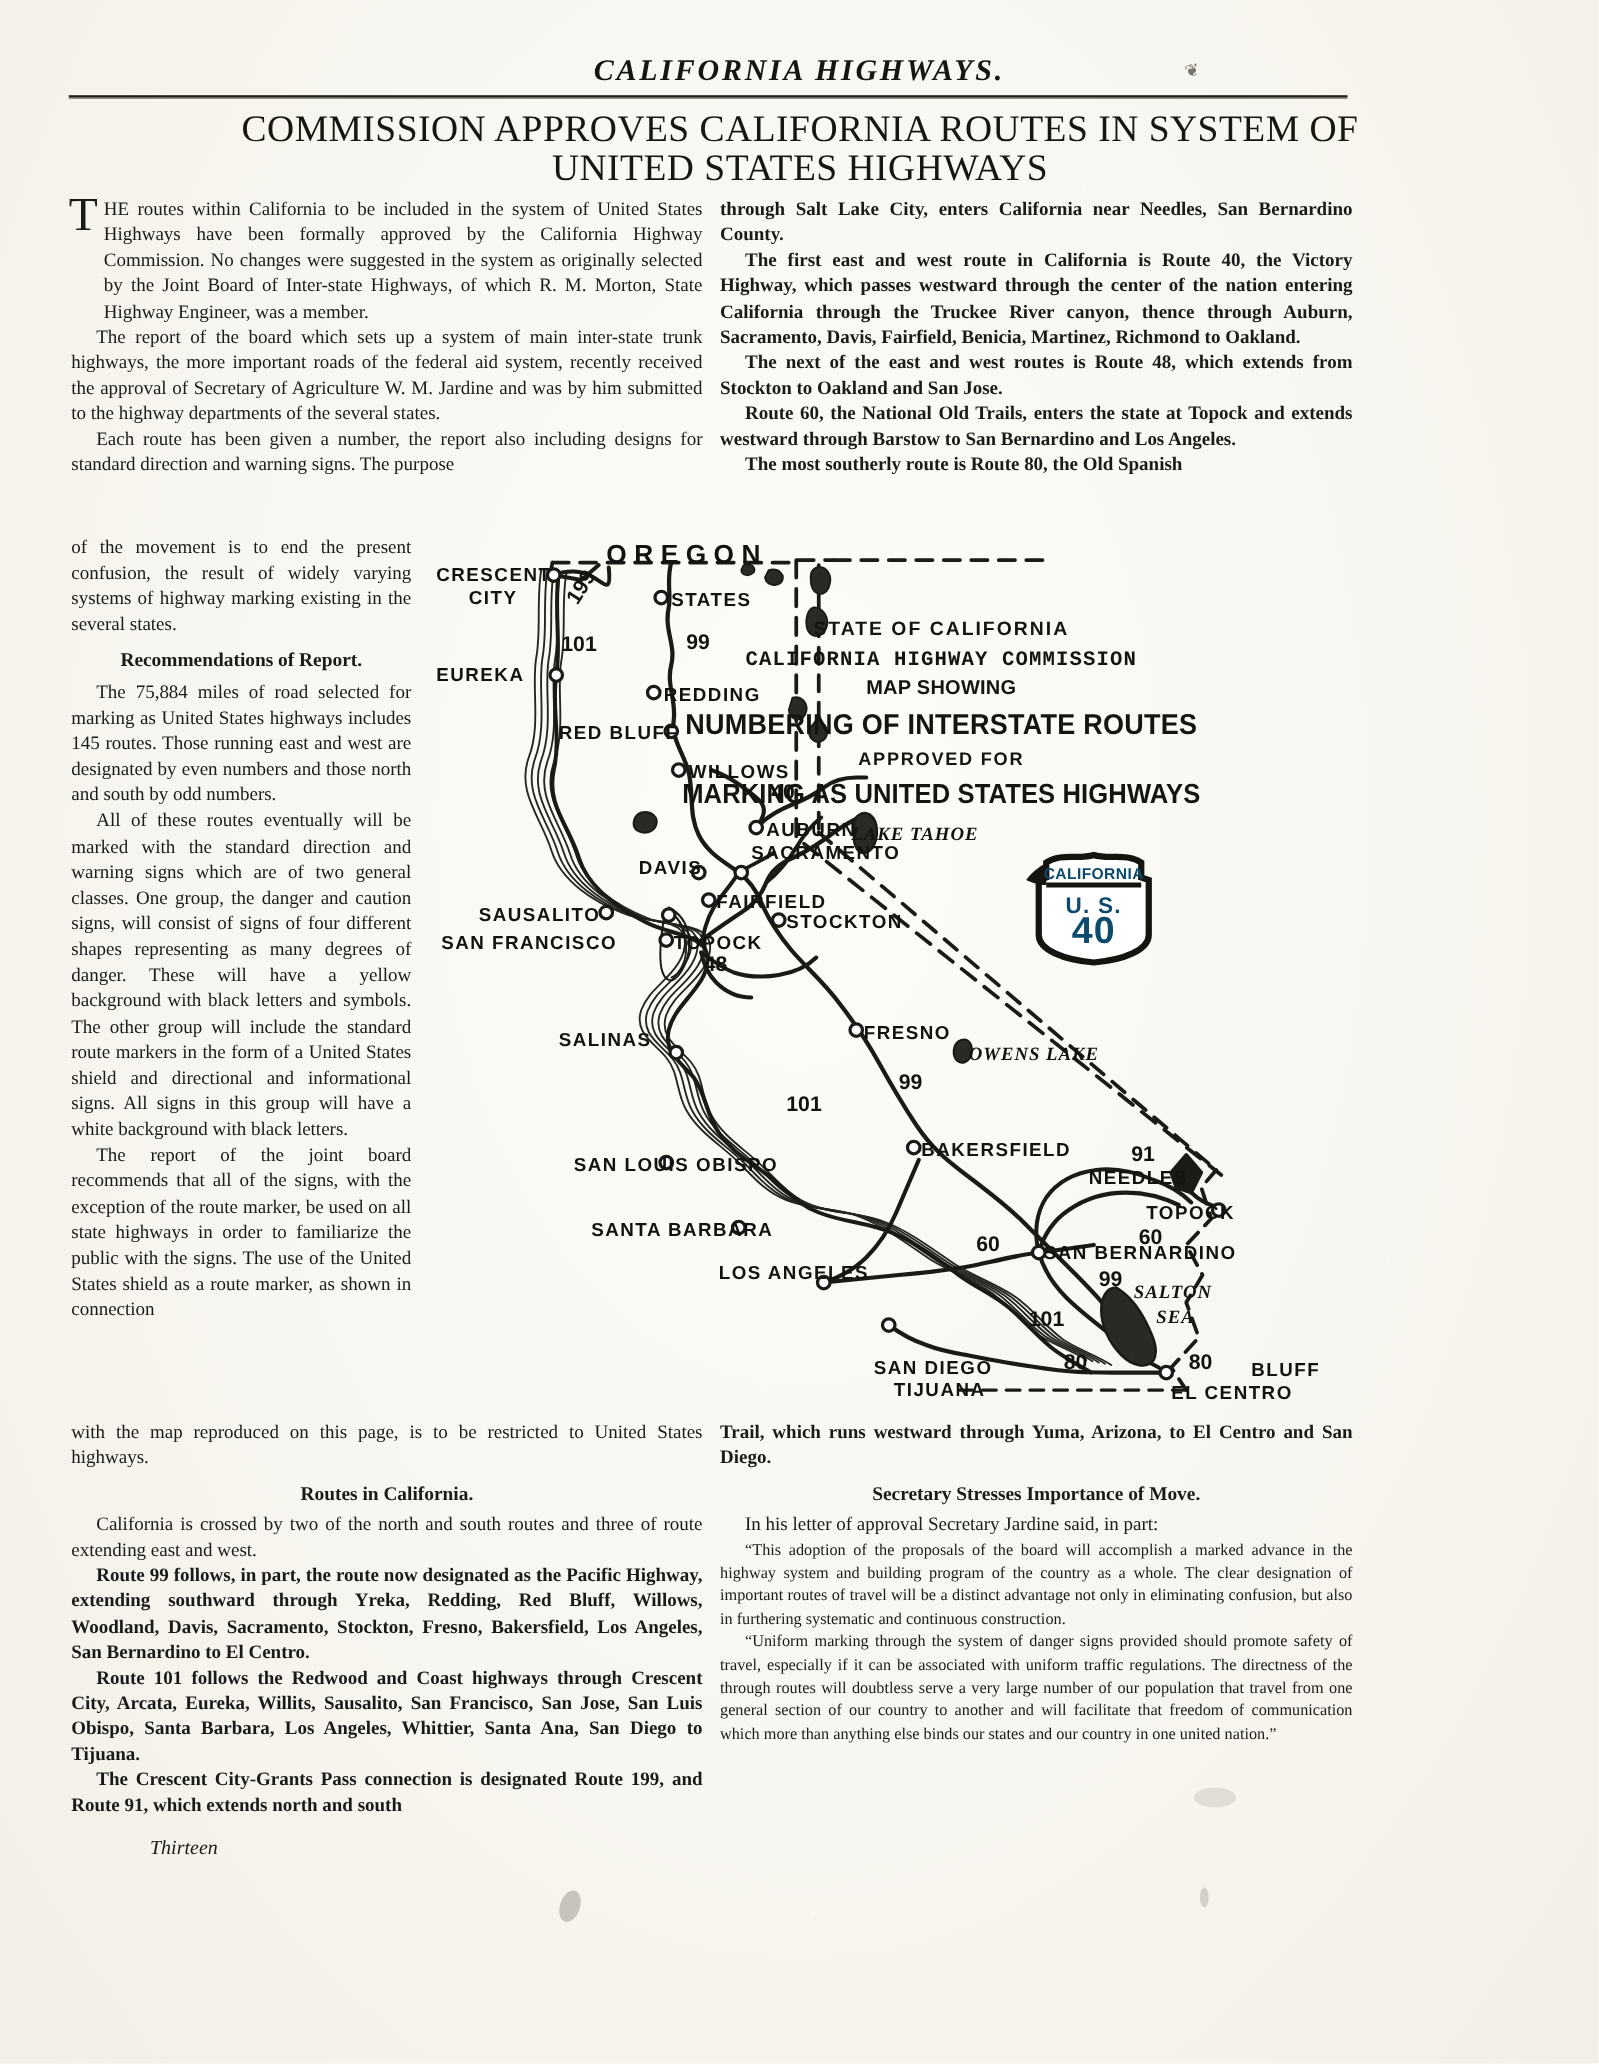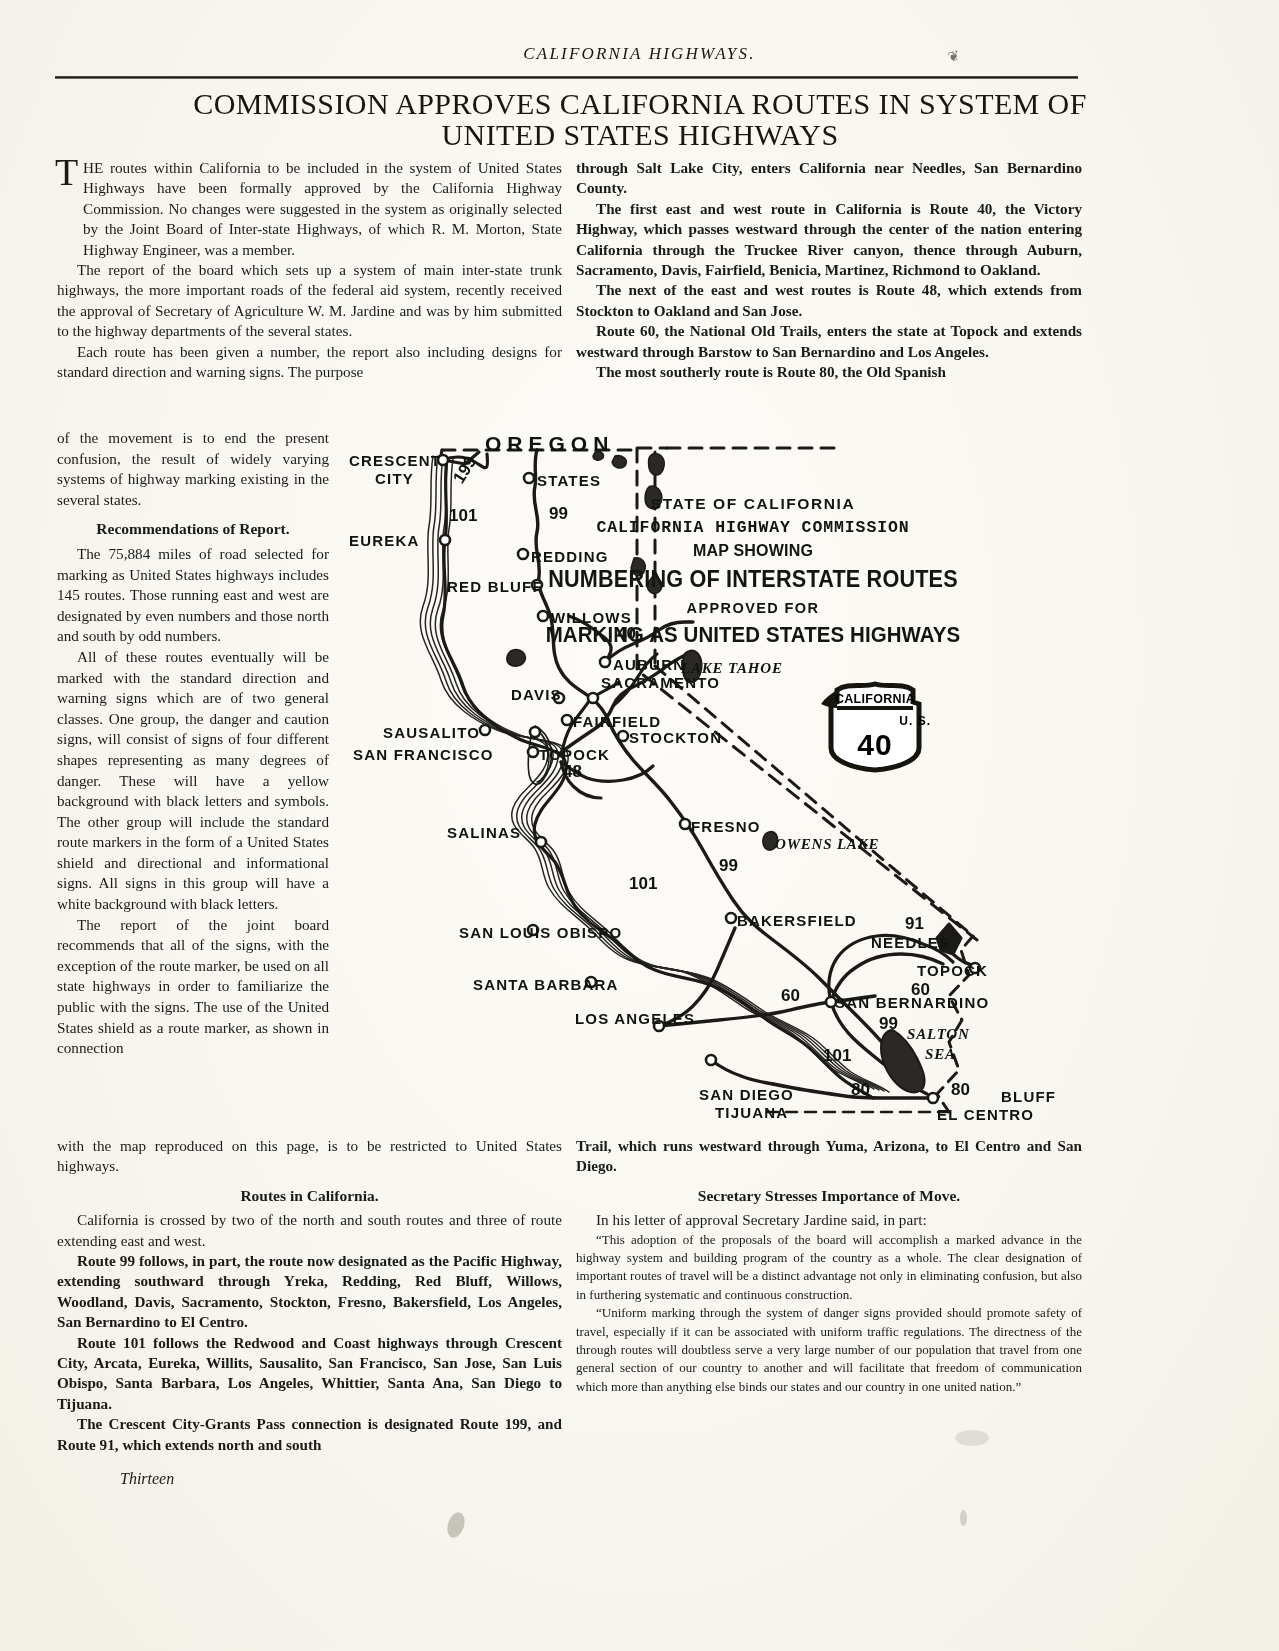--- a/index.html
+++ b/index.html
@@ -26,22 +26,22 @@
       radial-gradient(circle at 87% 61%, rgba(120,110,90,.05) 0 1px, transparent 1px),
       radial-gradient(circle at 51% 93%, rgba(120,110,90,.04) 0 1px, transparent 1px);
     opacity:.9;
   }
   .content{position:absolute;left:0;top:0;width:1279px;height:1651px;}
 
   
   .runhead{
     position:absolute;left:0;top:44px;width:1279px;text-align:center;
     font-family:"Liberation Serif", serif;
-    font-style:italic;font-weight:400;
-    font-size:17px;letter-spacing:2.2px;
+    font-style:italic;font-weight:700;
+    font-size:24px;letter-spacing:2.2px;
     color:#16150f;
   }
   .runhead-mark{
     position:absolute;left:948px;top:48px;
     font-size:14px;color:#77736a;transform:rotate(-12deg);
   }
   .rule{
     position:absolute;left:55px;top:76px;width:1023px;height:3px;
     background:linear-gradient(to bottom,#4c4a42 0 1px,#1d1c16 1px 2px,#6d6a61 2px 3px);
   }
@@ -118,24 +118,24 @@
   .t1{font-size:15.5px;letter-spacing:1.6px;}
   .t2{font-size:16.5px;letter-spacing:.9px;font-family:Liberation Mono, monospace;}
   .t3{font-size:16px;letter-spacing:.2px;}
   .t4{font-size:23px;letter-spacing:.2px;transform:scaleX(.94);}
   .t5{font-size:14.5px;letter-spacing:1.4px;}
   .t6{font-size:22px;letter-spacing:.1px;transform:scaleX(.93);}
 
   .shield{position:absolute;left:482px;top:248px;width:112px;height:96px;}
   .shield-txt{
     position:absolute;width:100%;text-align:center;
-    font-family:"Liberation Sans", sans-serif;font-weight:700;color:#000000;
+    font-family:"Liberation Sans", sans-serif;font-weight:700;color:#0c4a6e;
   }
   .sh-ca{top:14px;font-size:12.5px;letter-spacing:.3px;}
-  .sh-us{top:36px;font-size:12px;letter-spacing:1px;text-align:right;}
+  .sh-us{top:36px;font-size:18px;letter-spacing:1px;}
   .sh-no{top:50px;font-size:30px;letter-spacing:1px;}
 
   .blot{position:absolute;background:#6e695c;border-radius:50%;opacity:.35;}
 </style>
 </head>
 <body>
 
 <div class="page"></div>
 <div class="grain"></div>
 

